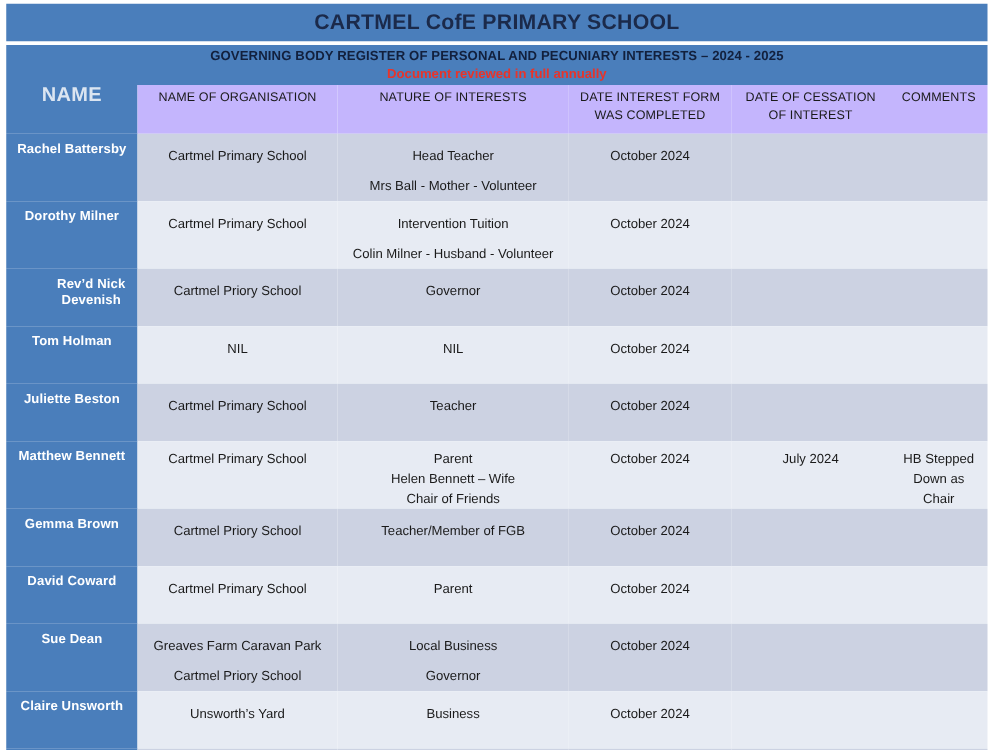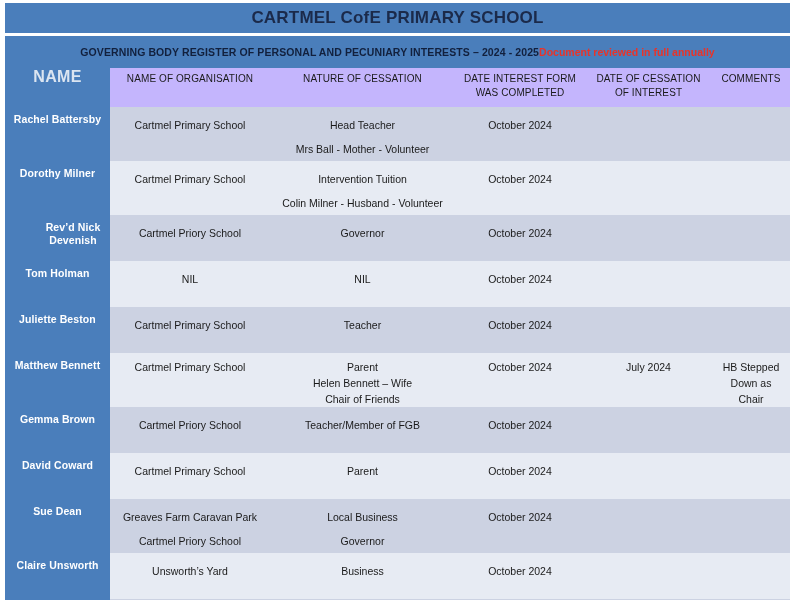--- a/index.html
+++ b/index.html
@@ -45,21 +45,21 @@
 
   
   .subtitle-bar {
     position: absolute;
     left: 5px;
     top: 36px;
     width: 785px;
     height: 32px;
     background: #4a7ebb;
     display: flex;
-    flex-direction: row;
+    flex-direction: column;
     align-items: center;
     justify-content: center;
   }
   .subtitle-bar .sub-main {
     font-size: 10.5px;
     font-weight: bold;
     color: #12203d;
     letter-spacing: 0.1px;
     white-space: nowrap;
     line-height: 14px;
@@ -174,21 +174,21 @@
         <col class="c-org">
         <col class="c-nat">
       <col class="c-date">
         <col class="c-cess">
         <col class="c-comm">
     </colgroup>
     <thead>
       <tr>
         <th class="hdr-name">NAME</th>
         <th class="hdr-cell">NAME OF ORGANISATION</th>
-        <th class="hdr-cell">NATURE OF CESSATION</th>
+        <th class="hdr-cell">NATURE OF INTERESTS</th>
         <th class="hdr-cell">
           <span class="cell-line">DATE INTEREST FORM</span>
           <span class="cell-line">WAS COMPLETED</span>
         </th>
         <th class="hdr-cell">
           <span class="cell-line">DATE OF CESSATION</span>
           <span class="cell-line">OF INTEREST</span>
         </th>
         <th class="hdr-cell">COMMENTS</th>
       </tr>

